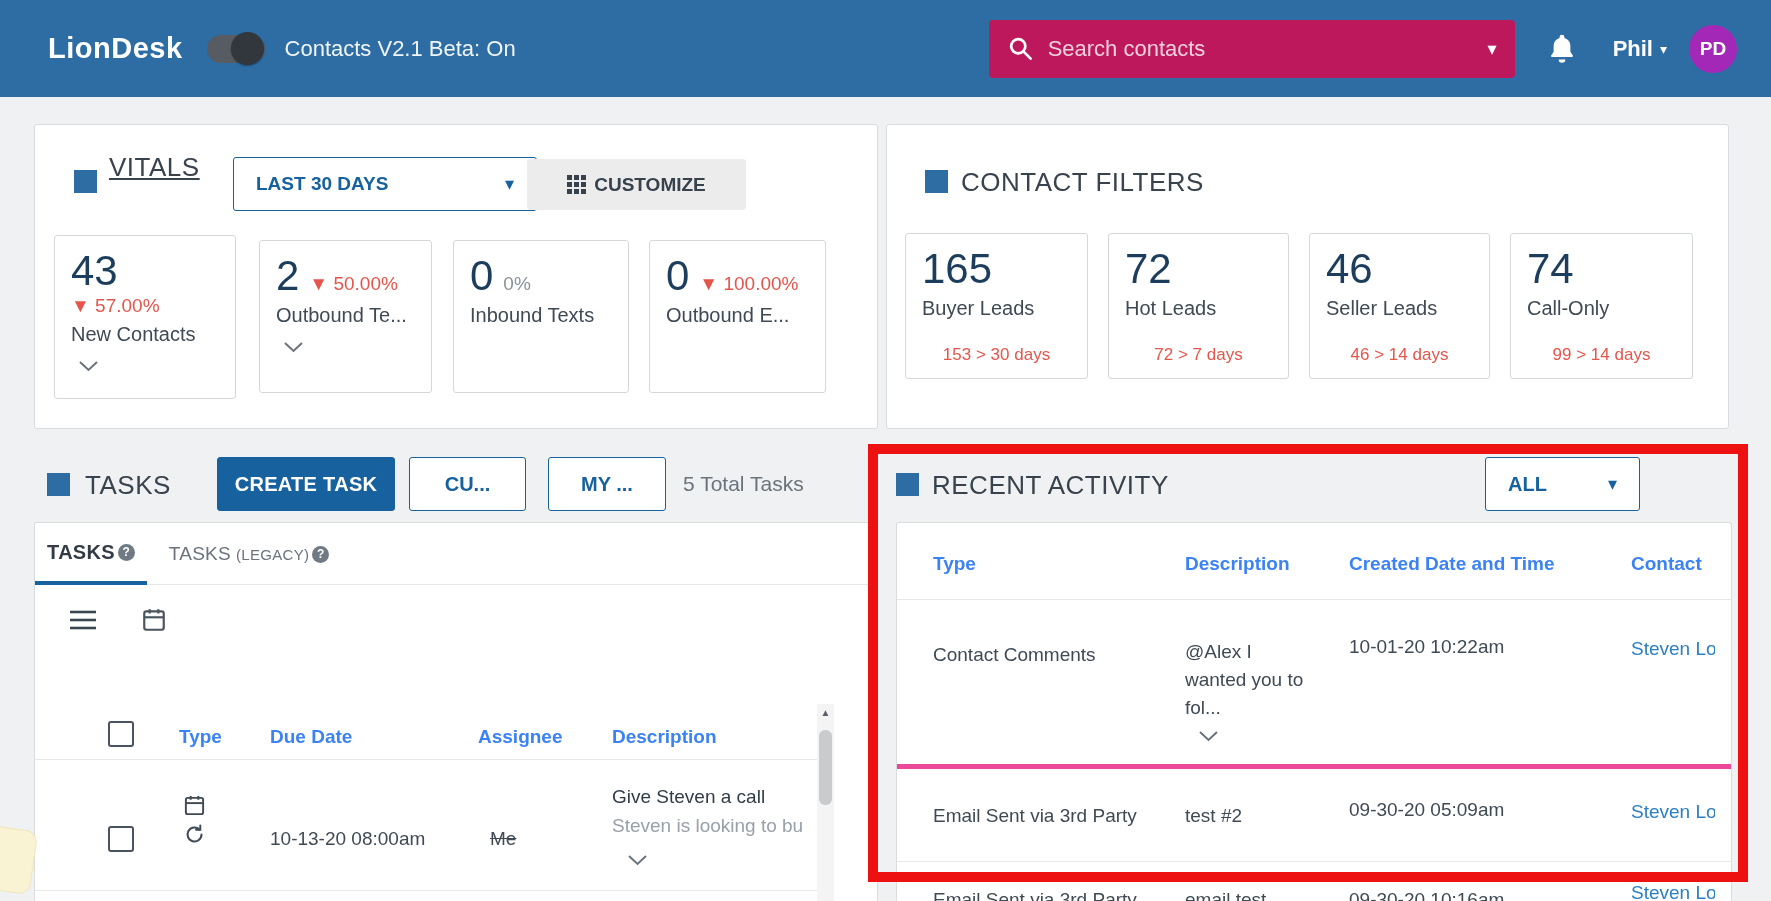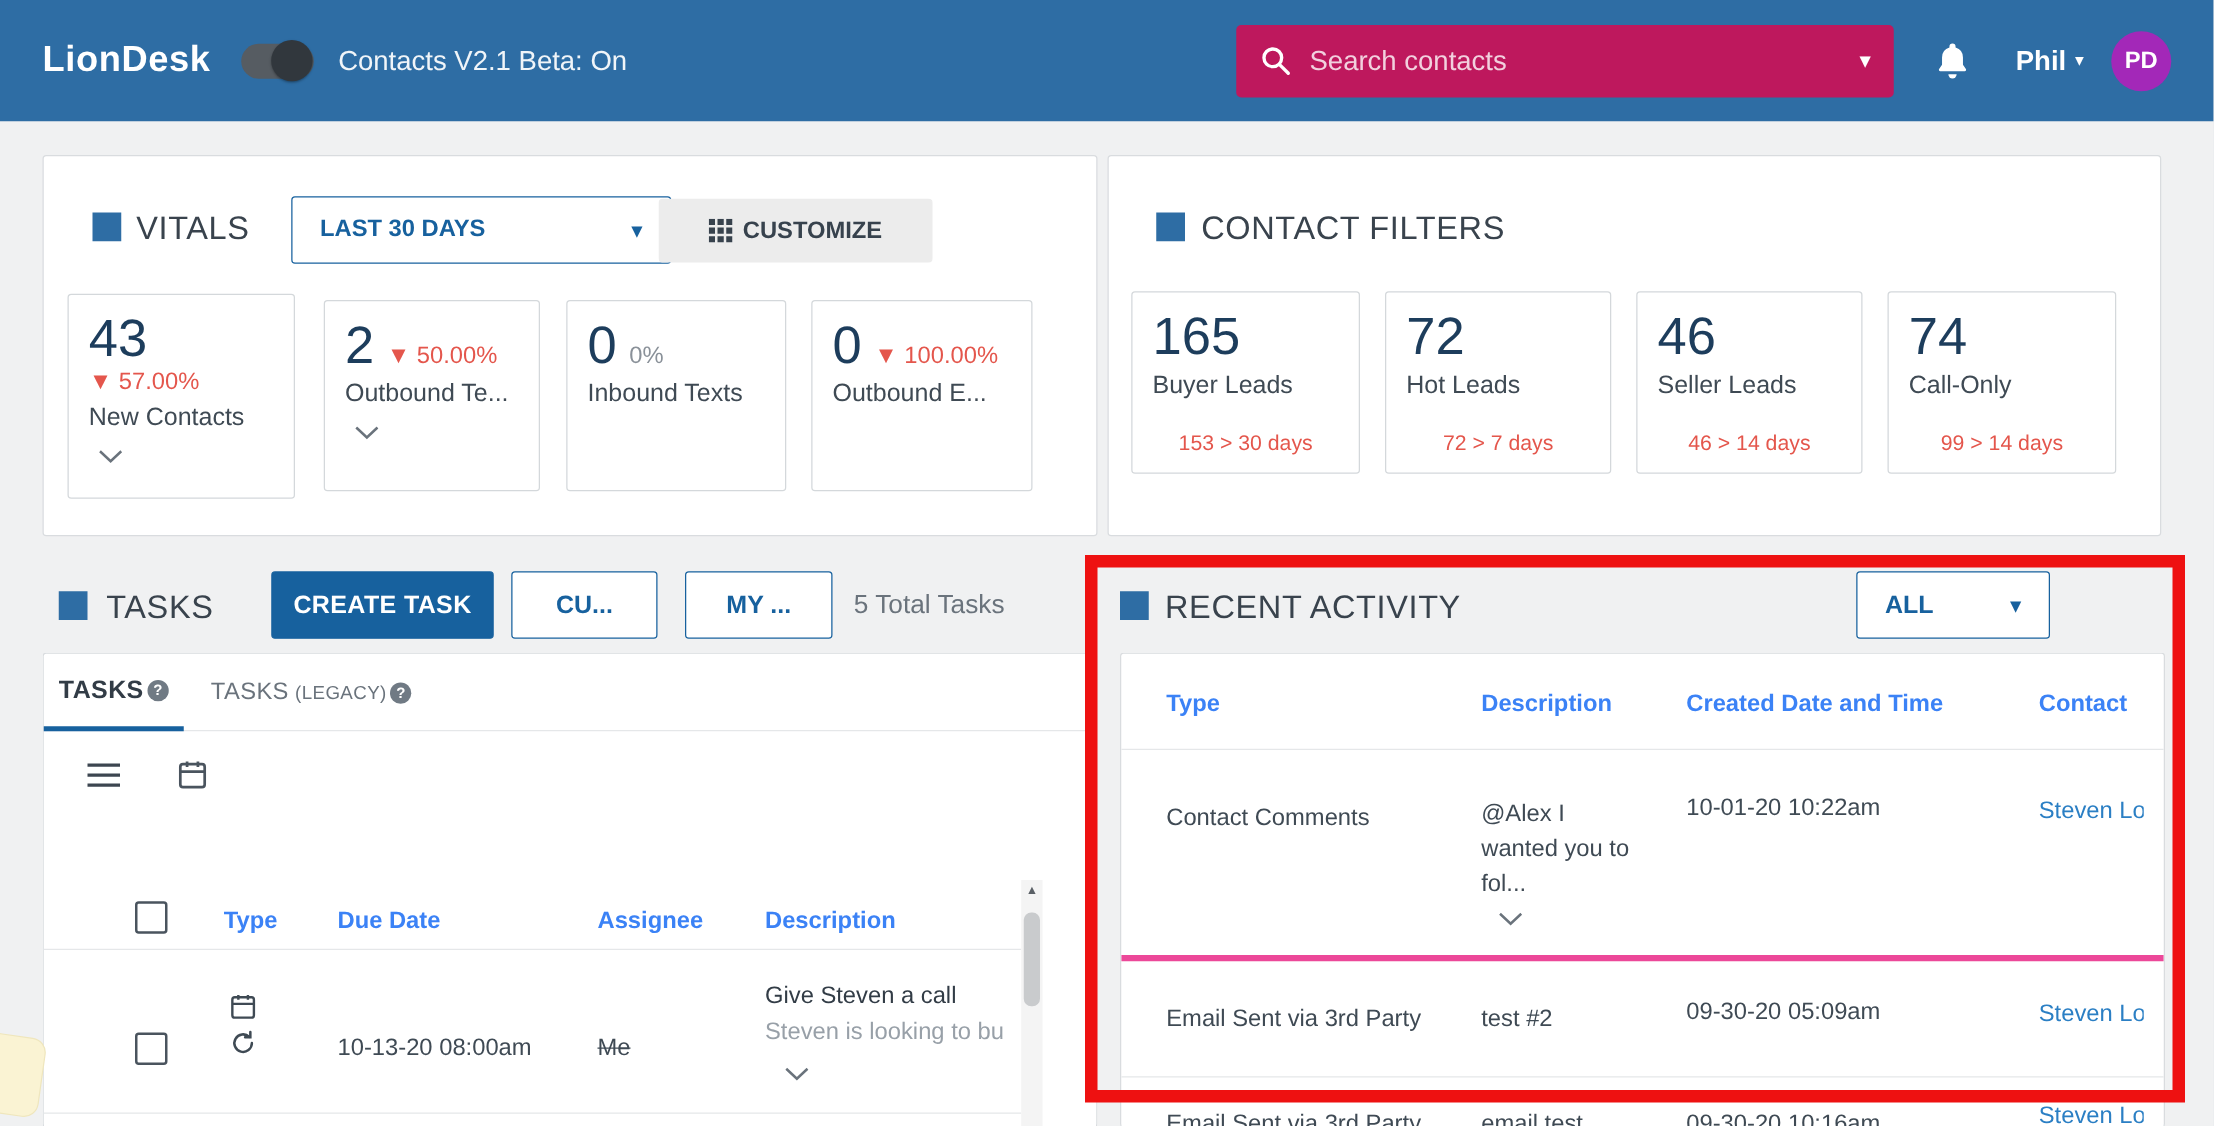--- a/index.html
+++ b/index.html
@@ -2,21 +2,21 @@
 <html><head>
 <meta charset="utf-8">
 <style>
   * { box-sizing: border-box; margin: 0; padding: 0; }
   html,body { background:#e9eaeb; }
   body { font-family:"Liberation Sans","DejaVu Sans",sans-serif; }
   #app { position:relative; width:1771px; height:901px; background:#f0f1f2; overflow:hidden; }
 
   
   .nav { position:absolute; left:0; top:0; width:1771px; height:97px; background:#2e6da4; display:flex; align-items:center; color:#fff; }
-  .brand { margin-left:34px; font-size:29px; font-weight:bold; letter-spacing:.5px; cursor:pointer; }
+  .brand { margin-left:48px; font-size:29px; font-weight:bold; letter-spacing:.5px; cursor:pointer; }
   .toggle { margin-left:24px; width:58px; height:28px; border-radius:14px; background:#565c62; position:relative; cursor:pointer; flex:none; }
   .toggle .knob { position:absolute; right:1px; top:-3px; width:33px; height:33px; border-radius:50%; background:#31373d; box-shadow:0 1px 2px rgba(0,0,0,.35); }
   .beta { margin-left:20px; font-size:22px; color:rgba(255,255,255,.93); }
   .search { margin-left:auto; width:526px; height:58px; background:#be185d; border-radius:4px; display:flex; align-items:center; padding:0 18px; }
   .search input { flex:1; background:transparent; border:none; outline:none; color:#fff; font-size:22px; margin-left:14px; font-family:inherit; }
   .search input::placeholder { color:rgba(255,255,255,.8); }
   .caret-glyph { color:#fff; font-size:18px; }
   .bell { margin-left:32px; display:flex; align-items:center; cursor:pointer; }
   .user { margin-left:36px; font-size:22px; font-weight:bold; display:flex; align-items:center; gap:7px; cursor:pointer; }
   .user .caret-glyph { font-size:14px; }
@@ -28,21 +28,21 @@
   .sec-title { position:absolute; font-size:26px; font-weight:400; color:#39434d; letter-spacing:.5px; white-space:nowrap; }
   .btn { position:absolute; display:flex; align-items:center; justify-content:center; border-radius:3px; font-size:20px; font-weight:bold; cursor:pointer; font-family:inherit; }
   .btn-filled { background:#17619e; color:#fff; border:1px solid #17619e; letter-spacing:.3px; }
   .btn-outline { background:#fff; color:#17619e; border:1px solid #17619e; }
   .btn-gray { background:#ececec; color:#37424d; border:1px solid #ececec; gap:8px; }
   .spread { justify-content:space-between; padding:0 22px; }
 
   
   #vitals { left:34px; top:124px; width:844px; height:305px; }
   #vitals .sq { left:39px; top:45px; }
-  #vitals .sec-title { left:74px; top:42px; }
+  #vitals .sec-title { left:74px; top:27px;text-decoration:underline; }
   .range-btn { left:198px; top:32px; width:304px; height:54px; font-size:19px; }
   .customize-btn { left:492px; top:34px; width:219px; height:51px; font-size:19px; }
   .vstat { position:absolute; border:1px solid #d4d8db; border-radius:3px; padding:12px 16px; cursor:pointer; background:#fff; }
   #v1 { left:19px; top:110px; width:182px; height:164px; }
   #v2 { left:224px; top:115px; width:173px; height:153px; }
   #v3 { left:418px; top:115px; width:176px; height:153px; }
   #v4 { left:614px; top:115px; width:177px; height:153px; }
   .vval { font-size:42px; color:#1d3d5c; line-height:1.08; }
   .vdelta { font-size:19px; color:#e4564c; margin-top:2px; }
   .vdelta.gray { color:#8a9199; }
@@ -78,21 +78,21 @@
   .tab-suffix { font-size:15px; margin-left:5px; }
   .qbadge { display:inline-block; width:17px; height:17px; border-radius:50%; background:#707a84; color:#fff; font-size:12px; font-weight:bold; text-align:center; line-height:17px; vertical-align:8px; margin-left:3px; cursor:pointer; }
   .view-icons { position:absolute; left:34px; top:84px; display:flex; gap:44px; align-items:center; }
   .view-icons > span { cursor:pointer; display:flex; }
   .t-head { position:absolute; left:0; top:190px; width:782px; height:47px; border-bottom:1px solid #e5e7e9; }
   .th { position:absolute; font-size:19px; font-weight:bold; color:#3b82f6; top:13px; }
   .cbx { position:absolute; width:26px; height:26px; border:2px solid #4a545e; border-radius:3px; background:#fff; cursor:pointer; }
   .t-row { position:absolute; left:0; top:237px; width:782px; height:131px; border-bottom:1px solid #e5e7e9; }
   .t-row2 { position:absolute; left:0; top:368px; width:782px; height:33px; }
   .cell { position:absolute; font-size:19px; color:#3f4a54; white-space:nowrap; }
-  .strike { text-decoration:line-through; }
+  .strike { text-decoration:line-through;margin-left:12px; }
   .desc-title { color:#323c46; }
   .desc-sub { color:#98a0a8; max-width:200px; overflow:hidden; }
   .chev { cursor:pointer; position:absolute; }
   .scrollbar { position:absolute; left:782px; top:181px; width:17px; height:199px; background:#f4f4f4; }
   .scroll-up { display:block; height:18px; text-align:center; font-size:10px; line-height:18px; color:#5a6066; cursor:pointer; }
   .scroll-thumb { position:absolute; left:2px; top:26px; width:13px; height:75px; background:#c9cbcd; border-radius:6px; cursor:grab; }
 
   
   #activity-panel { left:896px; top:522px; width:836px; height:380px; border-bottom:none; overflow:hidden; }
   .a-head { position:absolute; left:0; top:0; width:100%; height:77px; border-bottom:1px solid #e5e7e9; }

